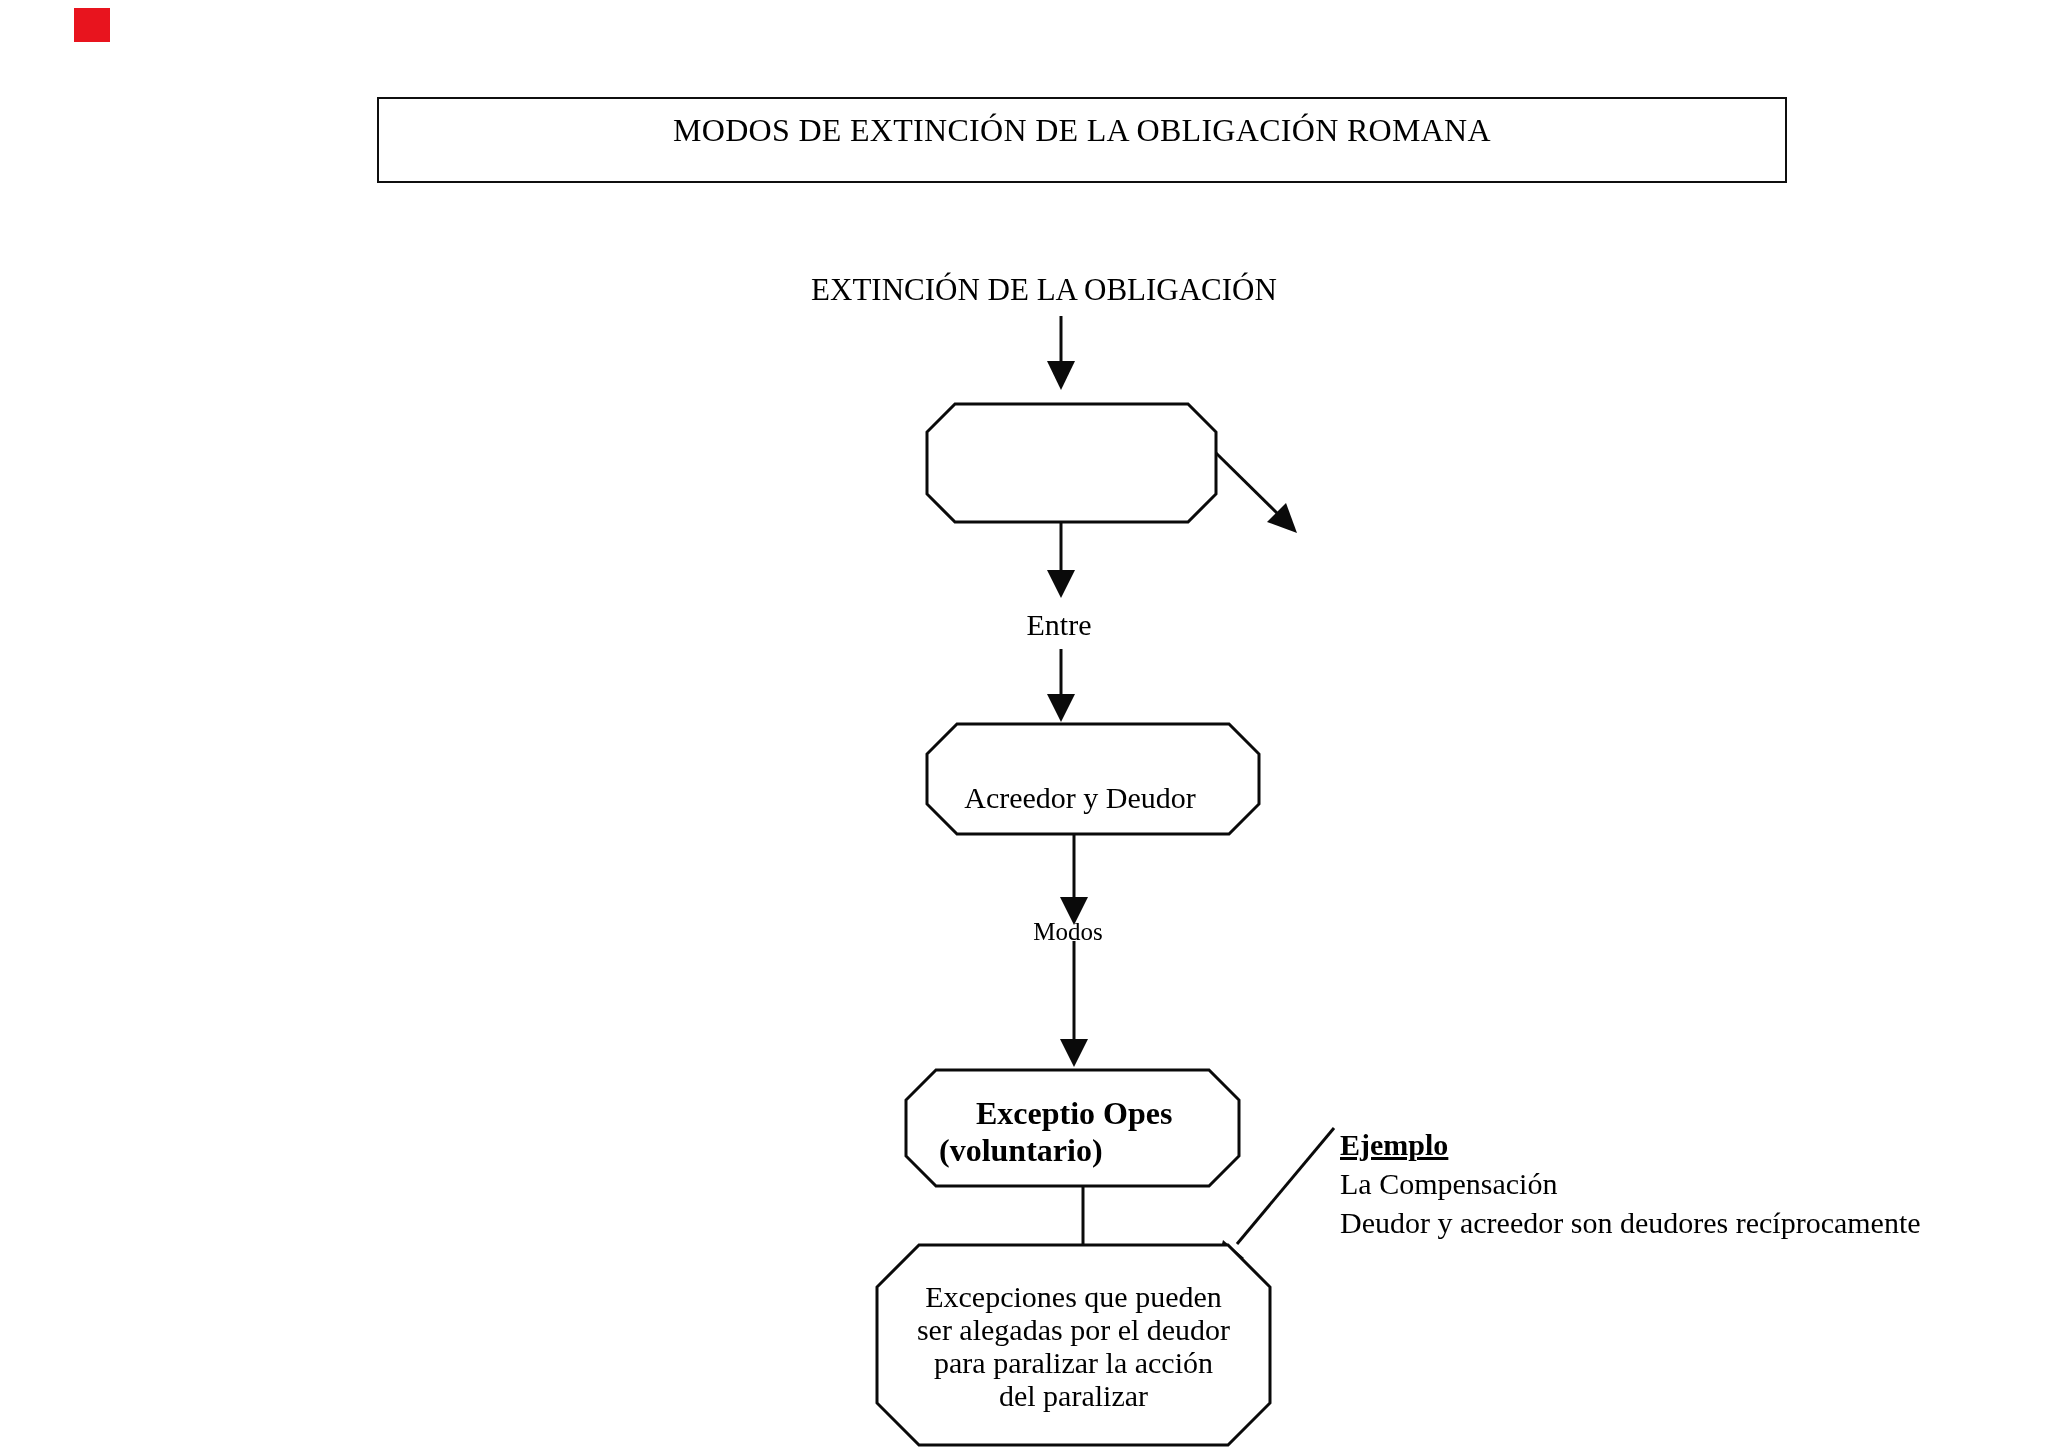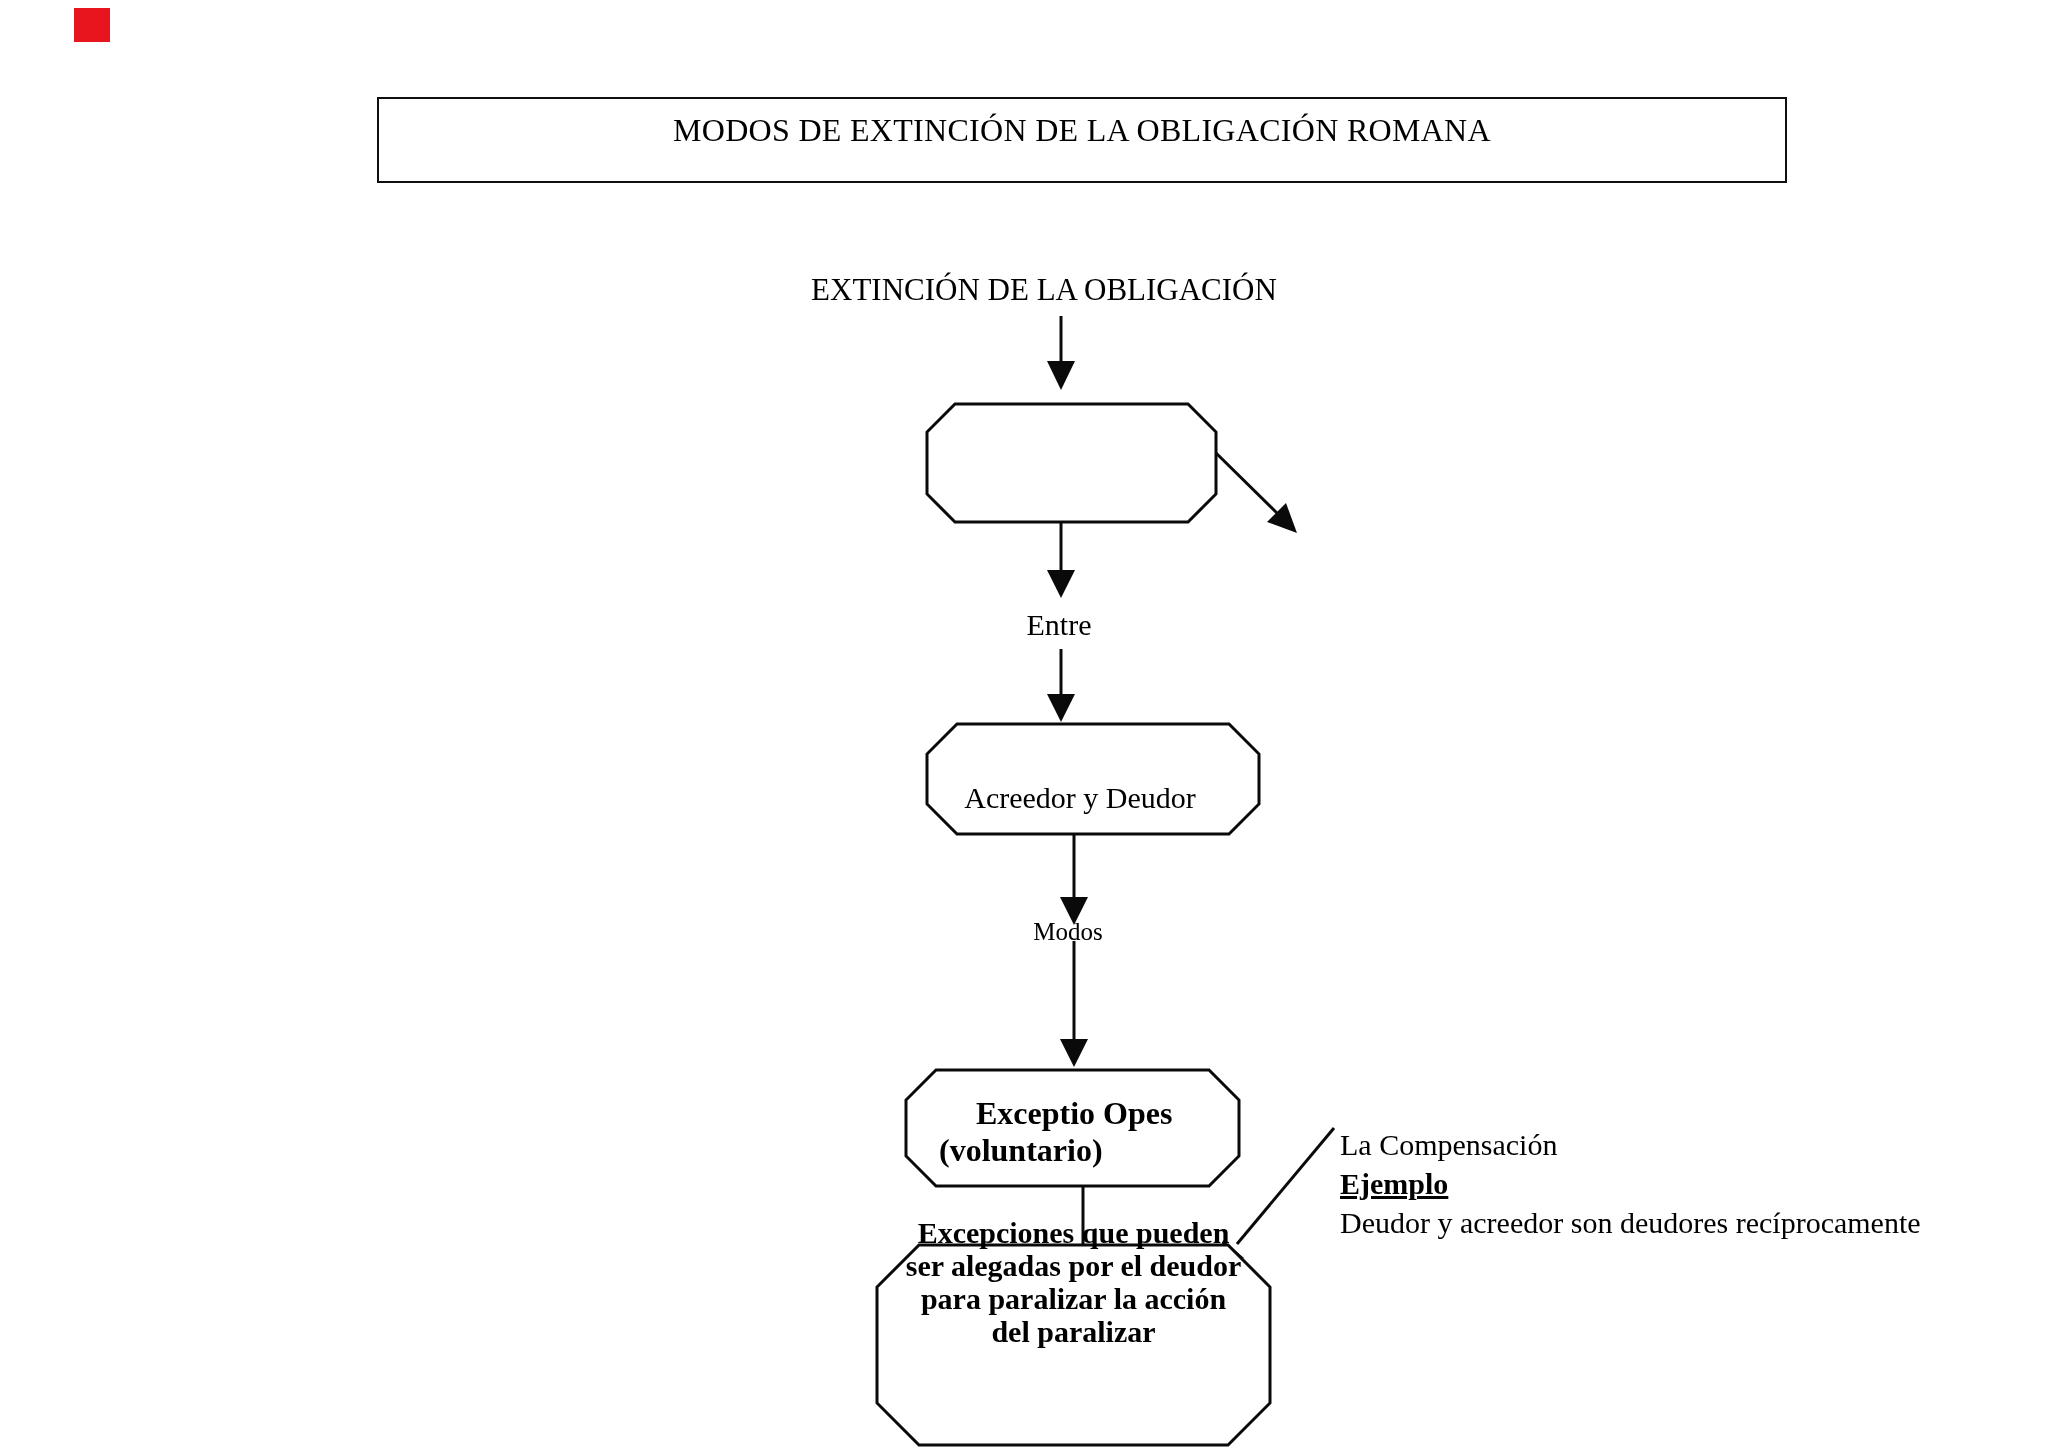--- a/index.html
+++ b/index.html
@@ -27,21 +27,21 @@
   #root-label{left:760px;top:272px;width:500px;font-size:31px;}
   #svg-layer{left:0;top:0;width:2048px;height:1447px;}
   #oct1-text{left:893px;top:433px;width:289px;font-size:31px;line-height:32px;}
   #entre-label{left:925px;top:608px;width:200px;font-size:30px;}
   #oct2-text{left:880px;top:781px;width:332px;font-size:30px;}
   #modos-label{left:934px;top:918px;width:200px;font-size:25px;}
   #oct3-text{left:905px;top:1095px;width:300px;font-size:32px;font-weight:bold;line-height:37px;text-align:left;}
   #oct3-line1{margin-left:37px;}
   #ejemplo-block{left:1306px;top:1125px;font-size:30px;line-height:39px;text-align:left;}
   #ejemplo-heading{font-weight:bold;text-decoration:underline;}
-  #oct4-text{left:843px;top:1216px;width:393px;font-size:30px;line-height:33px;font-weight:bold;}
+  #oct4-text{left:843px;top:1280px;width:393px;font-size:30px;line-height:33px;}
   .redtext{color:#c01414;}
   svg line{stroke:#0a0a0a;}
   svg polygon.outline{fill:#ffffff;stroke:#0a0a0a;}
   svg polygon.head{fill:#0a0a0a;stroke:none;}
 </style>
 </head>
 <body>
 
 <div id="canvas">
 
@@ -94,22 +94,22 @@
   <div id="oct2-text" class="t center">Acreedor y Deudor</div>
 
   <div id="modos-label" class="t center">Modos</div>
 
   <div id="oct3-text" class="t redtext" style="color: #000000;">
     <div id="oct3-line1">Exceptio Opes</div>
     <div>(voluntario)</div>
   </div>
 
   <div id="ejemplo-block" class="t">
+    <div id="ejemplo-heading">Ejemplo</div>
     <div>La Compensación</div>
-    <div id="ejemplo-heading">Ejemplo</div>
     <div>Deudor y acreedor son deudores recíprocamente</div>
   </div>
 
   <div id="oct4-text" class="t center">
     <div>Excepciones que pueden</div>
     <div>ser alegadas por el deudor</div>
     <div>para paralizar la acción</div>
     <div>del paralizar</div>
   </div>
 

